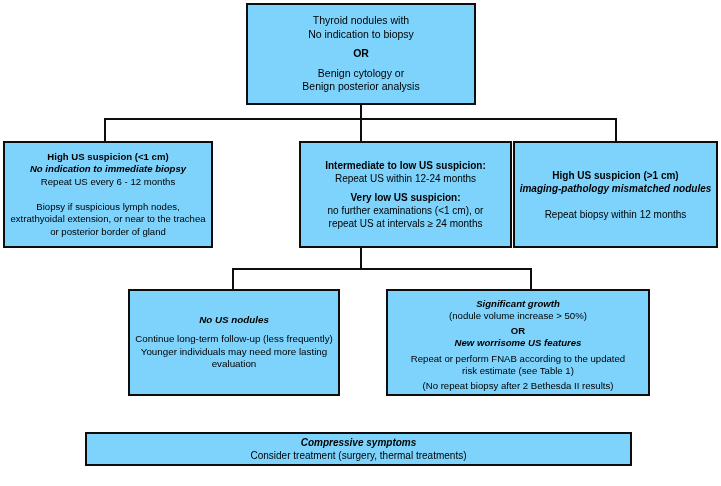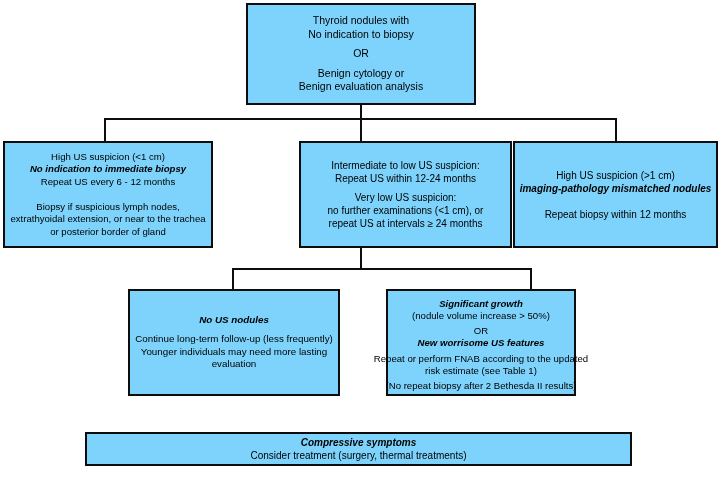--- a/index.html
+++ b/index.html
@@ -37,21 +37,21 @@
   }
   .line.h { height: 2px; }
   .line.v { width: 2px; }
 
   .ln {
     display: block;
     line-height: 1.30;
     white-space: nowrap;
   }
   .ln.wrap { white-space: normal; }
-  .b  { font-weight: normal; }
+  .b  { font-weight: bold; }
   .i  { }
   .bi { font-weight: bold; font-style: italic; }
   .gap-sm { height: 6px; }
   .gap-md { height: 10px; }
   .gap-lg { height: 13px; }
 
   
   #node-top .ln        { font-size: 10.5px; }
   #node-high-small .ln { font-size: 9.6px; }
   #node-interm .ln     { font-size: 10px; }
@@ -76,21 +76,21 @@
   <div class="line v" style="left:232px; top:268px; height:23px;"></div>
   <div class="line v" style="left:530px; top:268px; height:23px;"></div>
 
   <div class="node" id="node-top" style="left:246px; top:3px; width:230px; height:102px;">
     <span class="ln">Thyroid nodules with</span>
     <span class="ln">No indication to biopsy</span>
     <div class="gap-sm"></div>
     <span class="ln b">OR</span>
     <div class="gap-sm"></div>
     <span class="ln">Benign cytology or</span>
-    <span class="ln">Benign evaluation analysis</span>
+    <span class="ln">Benign posterior analysis</span>
   </div>
 
   <div class="node" id="node-high-small" style="left:3px; top:141px; width:210px; height:107px;">
     <span class="ln b">High US suspicion (&lt;1 cm)</span>
     <span class="ln bi">No indication to immediate biopsy</span>
     <span class="ln i">Repeat US every 6 - 12 months</span>
     <div class="gap-lg"></div>
     <span class="ln wrap i" style="max-width:206px;">Biopsy if suspicious lymph nodes, extrathyoidal extension, or near to the trachea or posterior border of gland</span>
   </div>
 
@@ -111,21 +111,21 @@
   </div>
 
   <div class="node" id="node-no-change" style="left:128px; top:289px; width:212px; height:107px;">
     <span class="ln bi">No US nodules</span>
     <div class="gap-sm"></div>
     <span class="ln">Continue long-term follow-up (less frequently)</span>
     <span class="ln">Younger individuals may need more lasting</span>
     <span class="ln">evaluation</span>
   </div>
 
-  <div class="node" id="node-growth" style="left:386px; top:289px; width:190px; height:107px; justify-content:flex-start; padding-top:7px;">
+  <div class="node" id="node-growth" style="left:386px; top:289px; width:264px; height:107px; justify-content:flex-start; padding-top:7px;">
     <span class="ln bi">Significant growth</span>
     <span class="ln">(nodule volume increase &gt; 50%)</span>
     <div class="gap-sm"></div>
     <span class="ln b">OR</span>
     <span class="ln bi">New worrisome US features</span>
     <div class="gap-lg"></div>
     <span class="ln">Repeat or perform FNAB according to the updated</span>
     <span class="ln">risk estimate (see Table 1)</span>
     <div class="gap-sm"></div>
     <span class="ln i">(No repeat biopsy after 2 Bethesda II results)</span>

